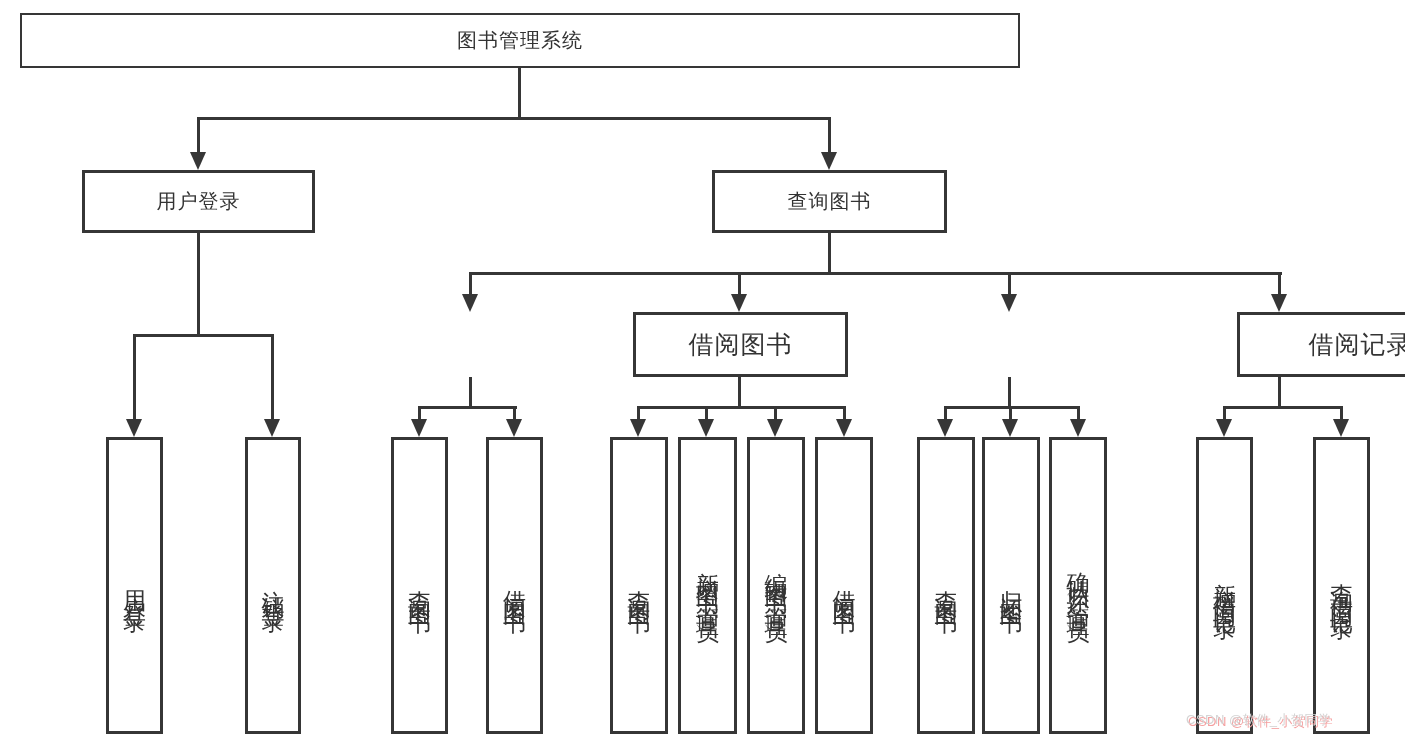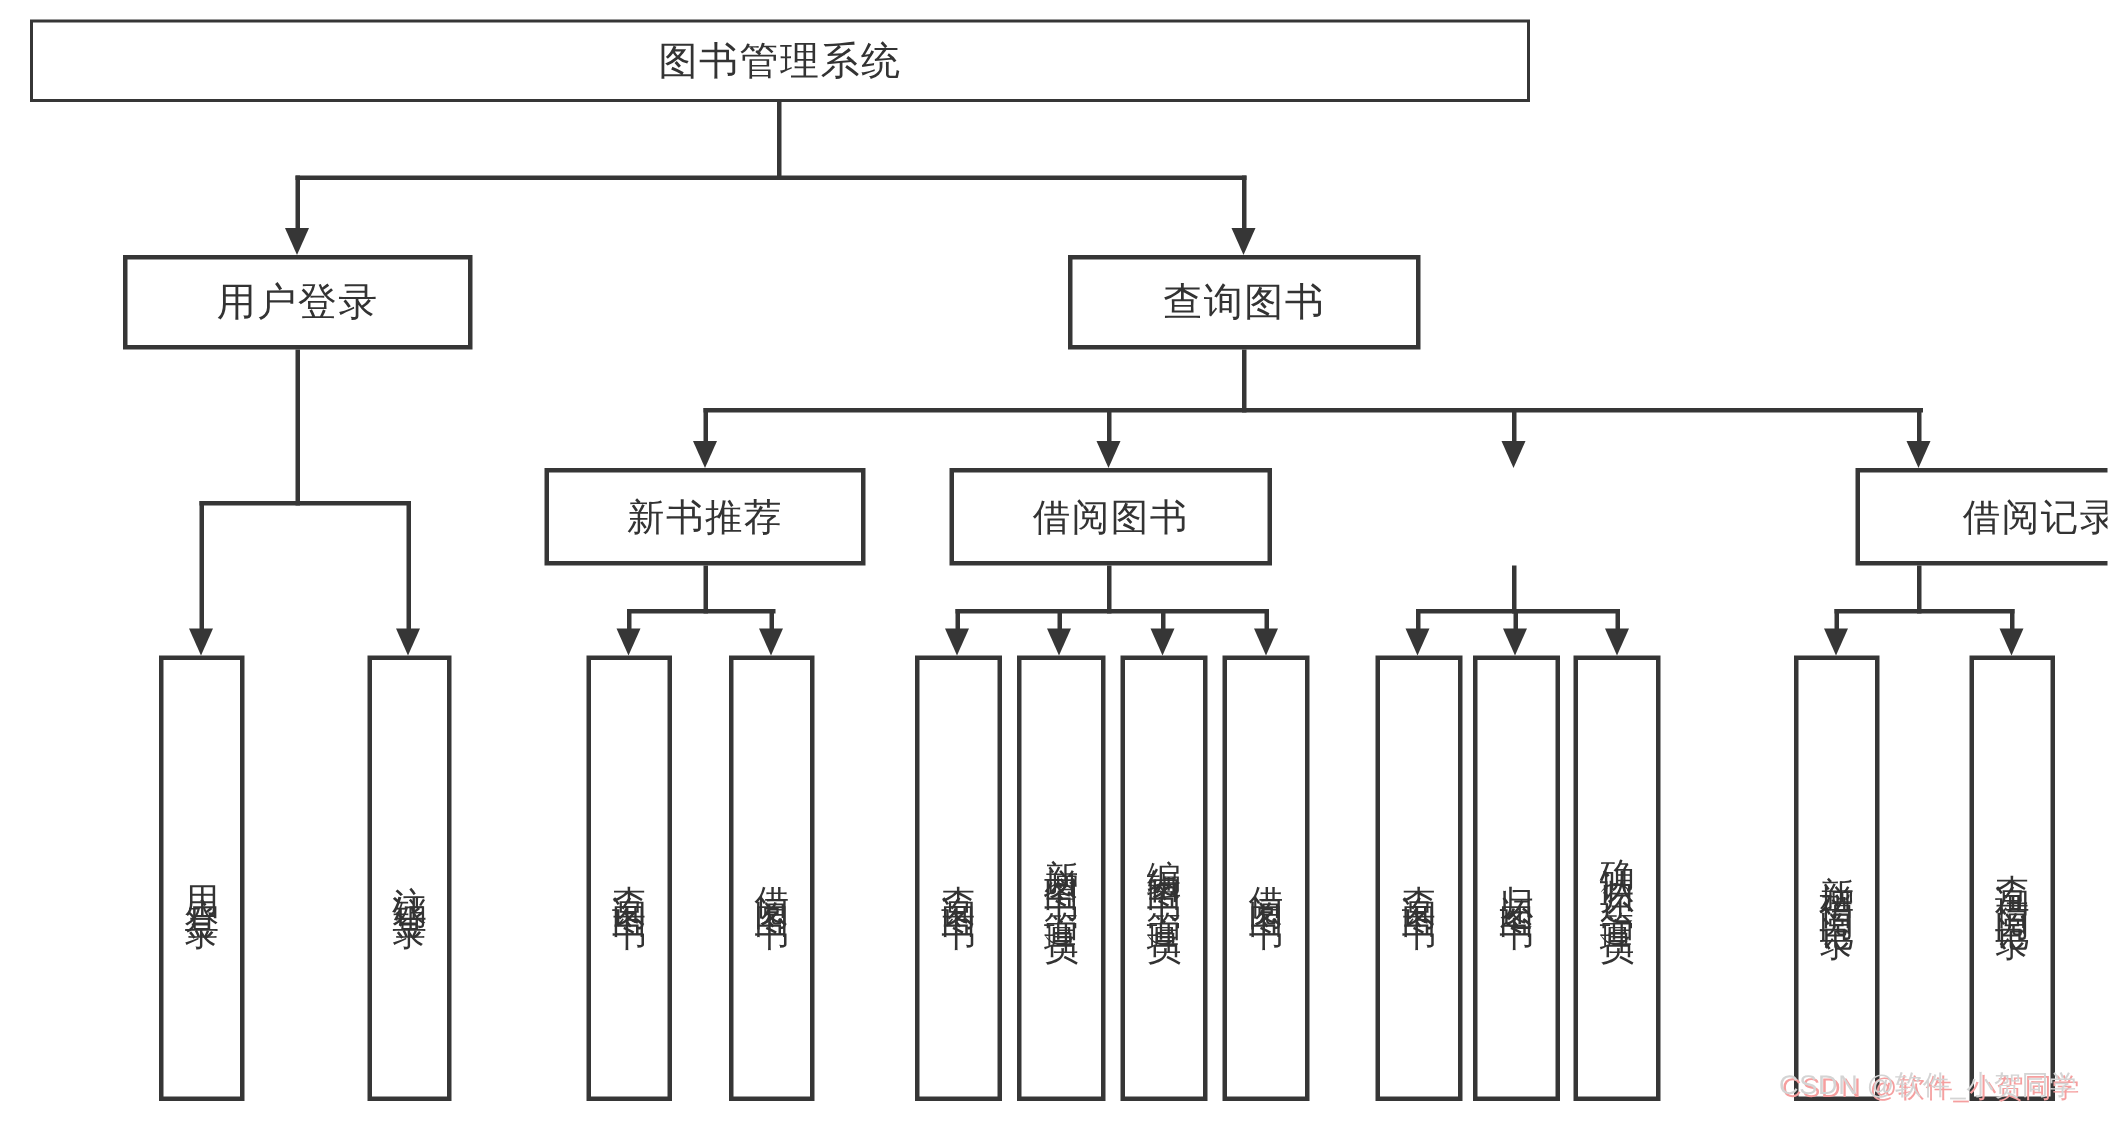--- a/index.html
+++ b/index.html
@@ -12,21 +12,21 @@
   *{margin:0;padding:0;box-sizing:border-box;}
   body{background:#fff;font-family:"Liberation Sans","DejaVu Sans",sans-serif;}
   .stage{
     position:relative;width:1405px;height:747px;background:var(--bg);
     overflow:hidden;color:var(--text);
   }
   
   .box{
     position:absolute;border:3px solid var(--line);background:var(--bg);
     display:flex;align-items:center;justify-content:center;
-    font-size:26px;letter-spacing:1px;color:var(--text);
+    font-size:20px;letter-spacing:1px;color:var(--text);
   }
   .box.root{border-width:2px;}
   .box.lvl2{font-size:25px;}
   
   .vbox{
     position:absolute;border:3px solid var(--line);background:var(--bg);
     display:flex;align-items:center;justify-content:center;
   }
   .vbox span{
     writing-mode:vertical-rl;text-orientation:mixed;
@@ -36,21 +36,21 @@
   
   .ln{position:absolute;background:var(--line);}
   
   .arr{
     position:absolute;width:0;height:0;
     border-left:8px solid transparent;border-right:8px solid transparent;
     border-top:18px solid var(--line);
   }
   .watermark{
     position:absolute;left:1186px;top:711px;
-    font-size:18px;letter-spacing:.5px;color:var(--wm);
+    font-size:13px;letter-spacing:.5px;color:var(--wm);
     text-shadow:2px 2px 0 var(--wm-shadow);
     white-space:nowrap;z-index:5;
   }
 </style>
 </head>
 <body>
 
 <div class="stage">
 
   <div class="box root" style="left:20px;top:13px;width:1000px;height:55px;">
@@ -58,23 +58,20 @@
   </div>
 
   <div class="box" style="left:82px;top:170px;width:233px;height:63px;">
     <span>用户登录</span>
   </div>
 
   <div class="box" style="left:712px;top:170px;width:235px;height:63px;">
     <span>查询图书</span>
   </div>
 
-  <div class="box lvl2" style="left:363px;top:312px;width:214px;height:65px;">
-    <span>新书推荐</span>
-  </div>
 
   <div class="box lvl2" style="left:633px;top:312px;width:215px;height:65px;">
     <span>借阅图书</span>
   </div>
 
 
   <div class="box lvl2" style="left:1237px;top:312px;width:215px;height:65px;padding-left:32px;">
     <span>借阅记录</span>
   </div>
 

